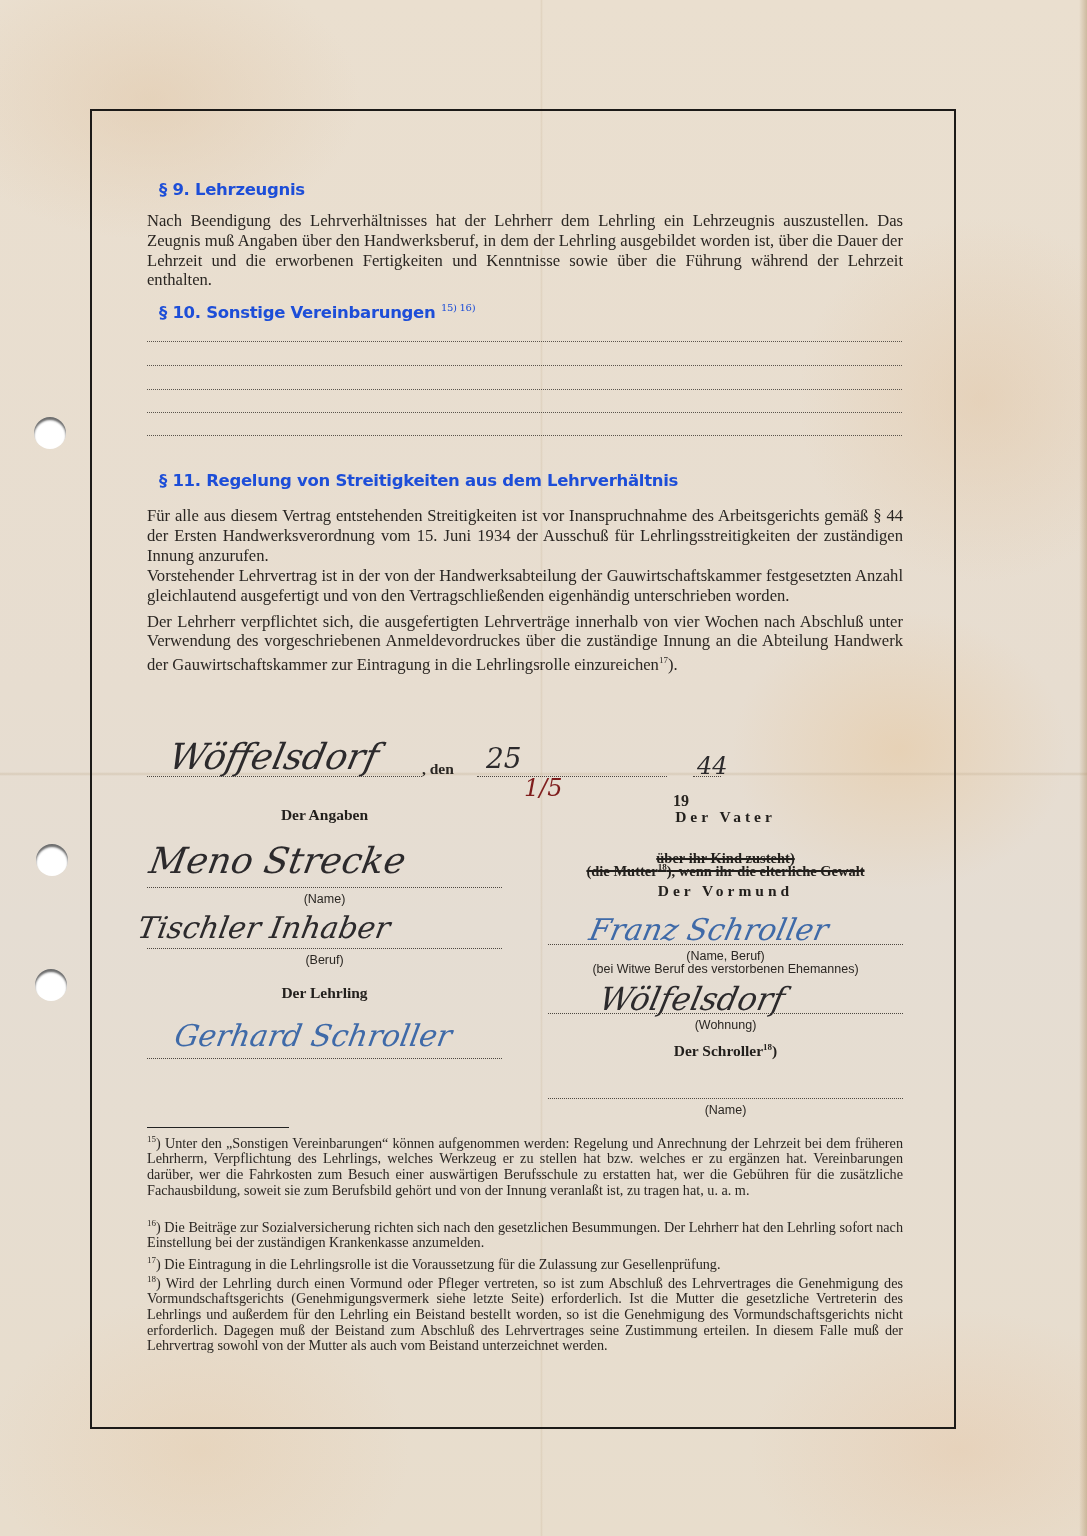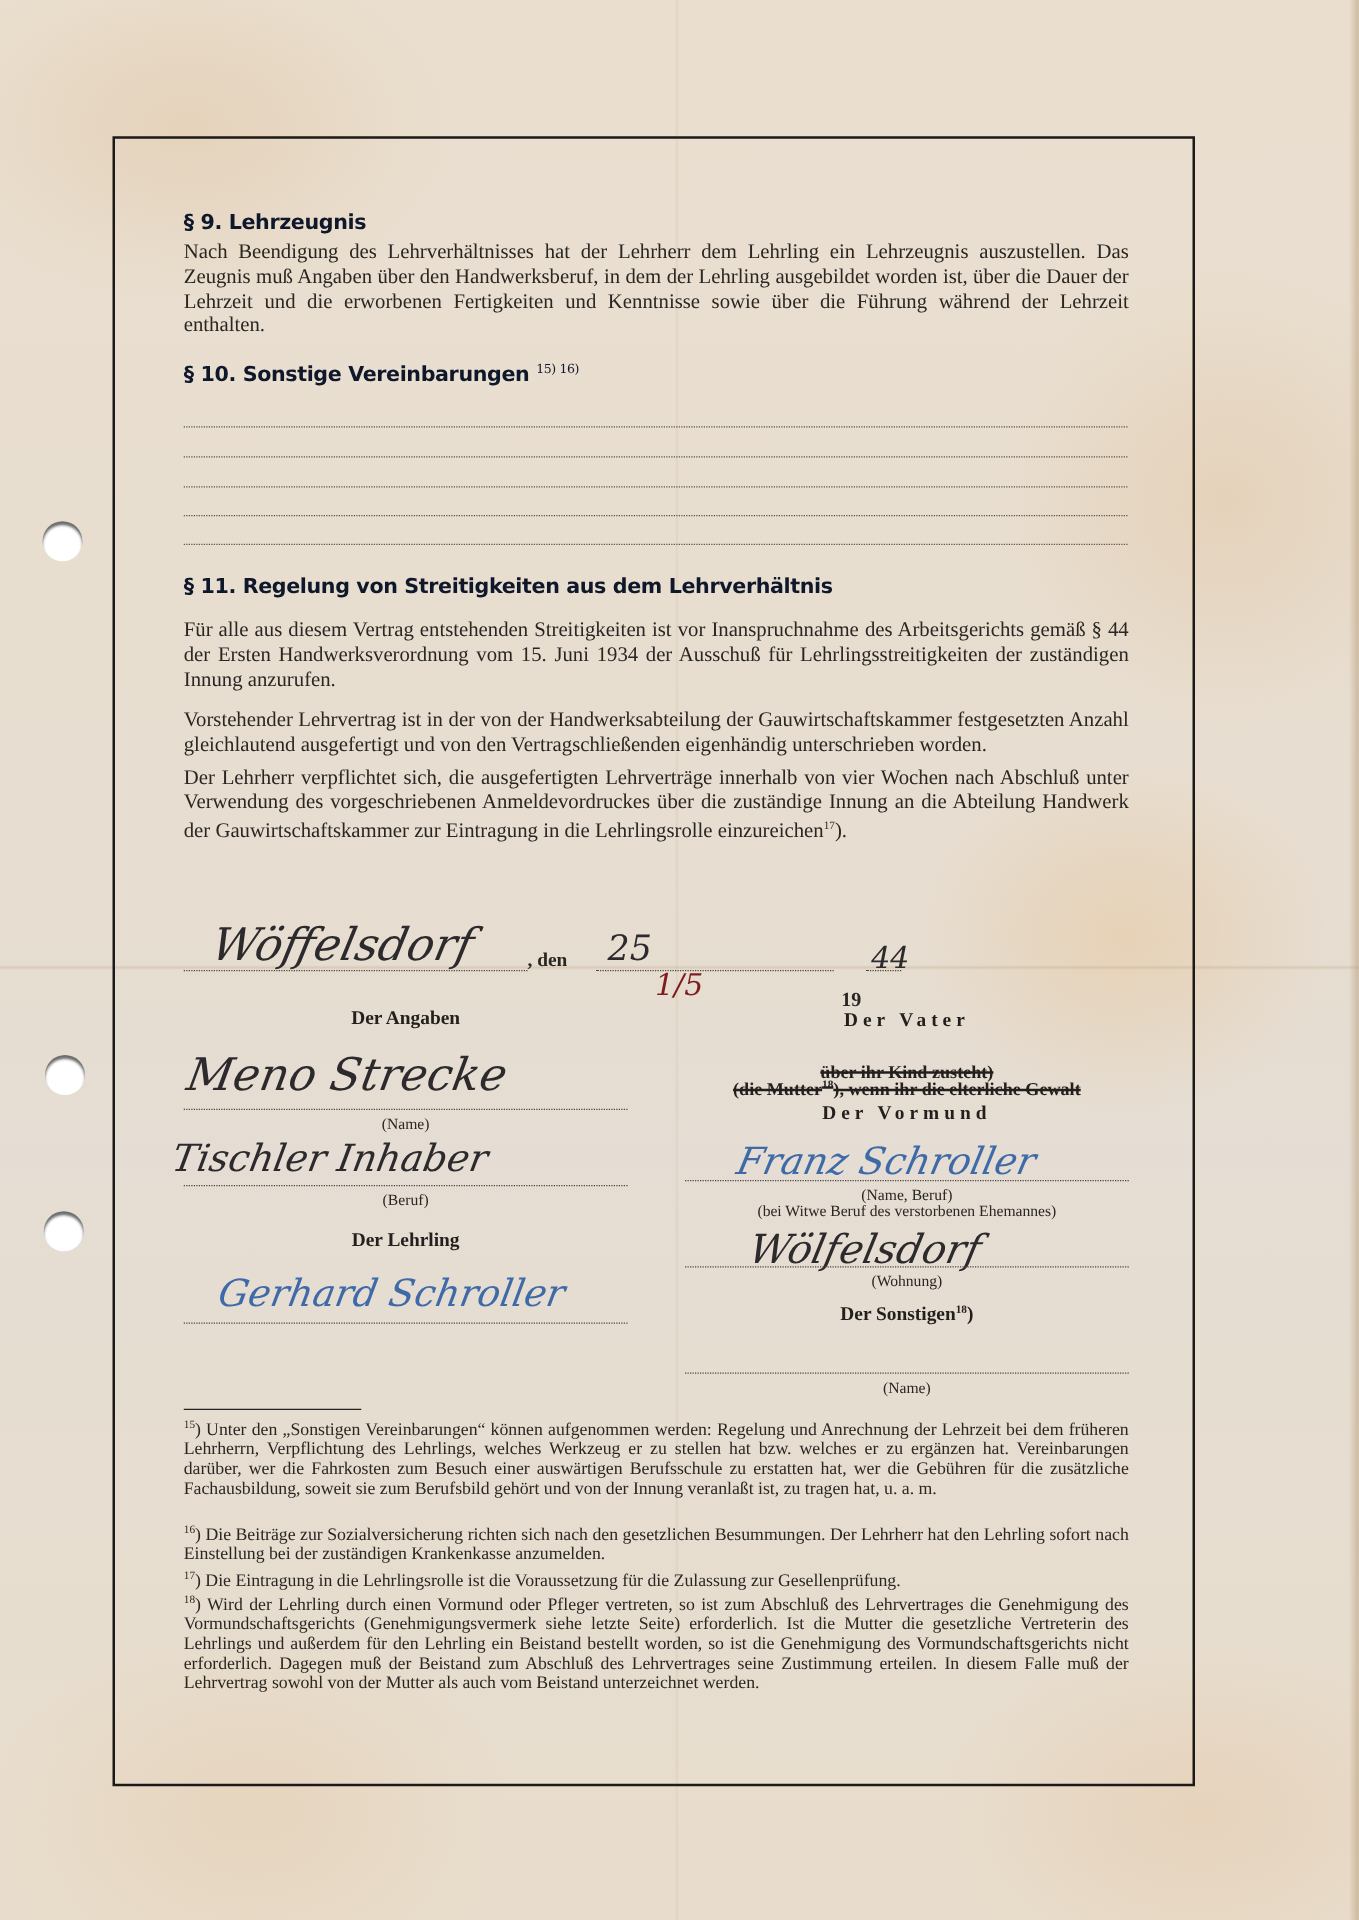--- a/index.html
+++ b/index.html
@@ -22,29 +22,29 @@
     background:linear-gradient(90deg, rgba(255,255,255,0), rgba(200,180,150,0.25), rgba(255,255,255,0)); }
   .right-edge { position:absolute; top:0; bottom:0; right:0; width:8px;
     background:linear-gradient(90deg, rgba(200,170,130,0), rgba(170,140,100,0.45)); }
   .hole { position:absolute; width:32px; height:32px; border-radius:50%;
     background:radial-gradient(circle at 50% 60%, #ffffff 55%, #e8e8e8 80%, #777 100%);
     box-shadow: inset 0 3px 2px rgba(0,0,0,0.55); }
   .frame { position:absolute; left:90px; top:109px; width:866px; height:1320px;
     border:2px solid #1c1a18; box-sizing:border-box; }
   .content { position:absolute; left:147px; width:756px; }
   .h { font-family:"DejaVu Sans", "Liberation Sans", sans-serif; font-weight:bold;
-    font-size:16.5px; letter-spacing:-0.3px; color:#0f172a; margin:0; }
+    font-size:16.5px; letter-spacing:-0.3px; color:#1d4ed8; margin:12px; }
   .h sup { font-family:"DejaVu Serif", serif; font-weight:normal; font-size:10px; }
   .p { font-family:"Liberation Serif", "DejaVu Serif", serif; font-size:16.6px;
     line-height:19.8px; text-align:justify; margin:0; color:#2a2622; }
   .dots { position:absolute; left:147px; width:755px; height:0;
     border-top:1.6px dotted #5a544c; }
   .sig-label { font-family:"Liberation Serif", serif; font-weight:bold; font-size:15.5px;
     position:absolute; text-align:center; color:#221f1c; }
-  .sig-small { font-family:Liberation Serif, serif; font-size:12.5px; position:absolute;
+  .sig-small { font-family:Liberation Sans, sans-serif; font-size:12.5px; position:absolute;
     text-align:center; color:#2a2622; }
   .spaced { letter-spacing:4px; }
   .strike { text-decoration:line-through; text-decoration-thickness:1.5px; }
   .hand { position:absolute; font-family:"DejaVu Serif", serif; font-style:italic;
     white-space:nowrap; }
   .ink-black { color:#2c2a2c; }
   .ink-blue { color:#3f6aa8; }
   .ink-green { color:#7f1d1d; }
   .line-dot { position:absolute; height:0; border-top:1.5px dotted #4d4740; }
   .fn-rule { position:absolute; left:147px; top:1127px; width:142px; height:0; border-top:1.5px solid #222; }
@@ -116,21 +116,21 @@
 <div class="sig-label strike" style="left:548px; top:862px; width:355px; font-size:14.5px;"><span>(die Mutter</span><sup style="font-size:9px;">18</sup><span>), wenn ihr die elterliche Gewalt</span></div>
 <div class="sig-label strike" style="left:548px; top:850px; width:355px; font-size:14.5px;">über ihr Kind zusteht)</div>
 <div class="sig-label spaced" style="left:548px; top:882px; width:355px;">Der Vormund</div>
 <div class="hand ink-blue" style="left:590px; top:912px; font-size:30px; transform:skewX(-12deg);">Franz Schroller</div>
 <div class="line-dot" style="left:548px; top:944px; width:355px;"></div>
 <div class="sig-small" style="left:548px; top:949px; width:355px;">(Name, Beruf)</div>
 <div class="sig-small" style="left:548px; top:962px; width:355px;">(bei Witwe Beruf des verstorbenen Ehemannes)</div>
 <div class="hand ink-black" style="left:600px; top:980px; font-size:32px; transform:skewX(-12deg);">Wölfelsdorf</div>
 <div class="line-dot" style="left:548px; top:1013px; width:355px;"></div>
 <div class="sig-small" style="left:548px; top:1018px; width:355px;">(Wohnung)</div>
-<div class="sig-label" style="left:548px; top:1042px; width:355px;"><span>Der Sonstigen</span><sup style="font-size:9px;">18</sup><span>)</span></div>
+<div class="sig-label" style="left:548px; top:1042px; width:355px;"><span>Der Schroller</span><sup style="font-size:9px;">18</sup><span>)</span></div>
 <div class="line-dot" style="left:548px; top:1098px; width:355px;"></div>
 <div class="sig-small" style="left:548px; top:1103px; width:355px;">(Name)</div>
 
 <div class="fn-rule"></div>
 <p class="fn" style="top:1132px;"><sup>15</sup><span>) Unter den „Sonstigen Vereinbarungen“ können aufgenommen werden: Regelung und Anrechnung der Lehrzeit bei dem früheren Lehrherrn, Verpflichtung des Lehrlings, welches Werkzeug er zu stellen hat bzw. welches er zu ergänzen hat. Vereinbarungen darüber, wer die Fahrkosten zum Besuch einer auswärtigen Berufsschule zu erstatten hat, wer die Gebühren für die zusätzliche Fachausbildung, soweit sie zum Berufsbild gehört und von der Innung veranlaßt ist, zu tragen hat, u. a. m.</span></p>
 <p class="fn" style="top:1216px;"><sup>16</sup><span>) Die Beiträge zur Sozialversicherung richten sich nach den gesetzlichen Besummungen. Der Lehrherr hat den Lehrling sofort nach Einstellung bei der zuständigen Krankenkasse anzumelden.</span></p>
 <p class="fn" style="top:1253px;"><sup>17</sup><span>) Die Eintragung in die Lehrlingsrolle ist die Voraussetzung für die Zulassung zur Gesellenprüfung.</span></p>
 <p class="fn" style="top:1272px;"><sup>18</sup><span>) Wird der Lehrling durch einen Vormund oder Pfleger vertreten, so ist zum Abschluß des Lehrvertrages die Genehmigung des Vormundschaftsgerichts (Genehmigungsvermerk siehe letzte Seite) erforderlich. Ist die Mutter die gesetzliche Vertreterin des Lehrlings und außerdem für den Lehrling ein Beistand bestellt worden, so ist die Genehmigung des Vormundschaftsgerichts nicht erforderlich. Dagegen muß der Beistand zum Abschluß des Lehrvertrages seine Zustimmung erteilen. In diesem Falle muß der Lehrvertrag sowohl von der Mutter als auch vom Beistand unterzeichnet werden.</span></p>
 
 </body></html>

